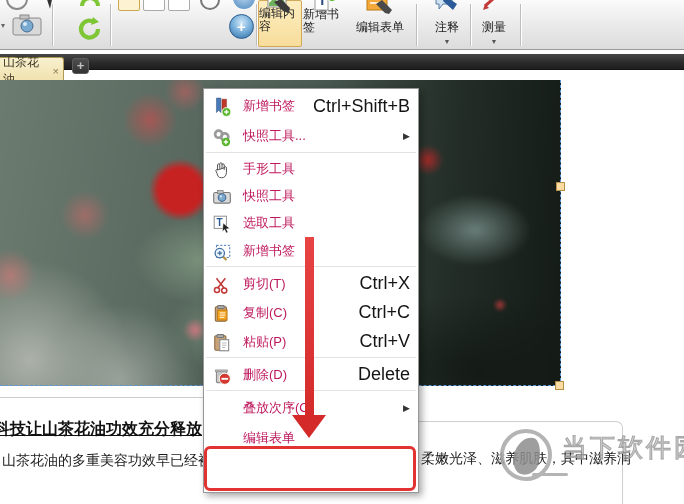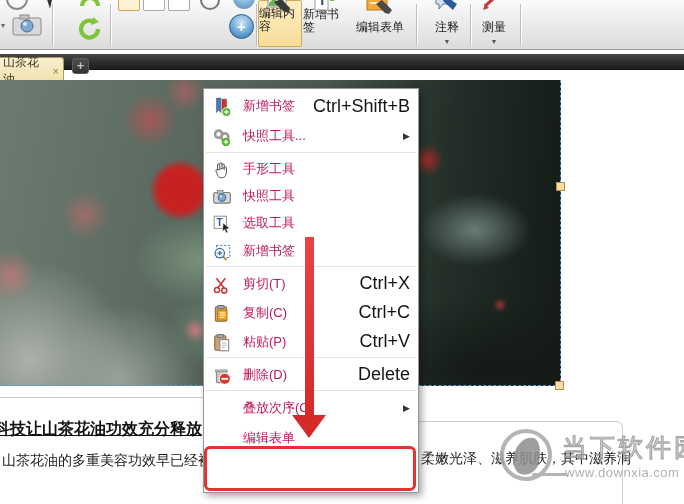--- a/index.html
+++ b/index.html
@@ -227,21 +227,20 @@
     <div class="frameR"></div>
     <div class="heading">科技让山茶花油功效充分释放</div>
     <div class="bodyL">山茶花油的多重美容功效早已经被</div>
     <div class="bodyR">柔嫩光泽、滋养肌肤，其中滋养润</div>
 
     <div class="wm">
       <div class="circ"></div>
       <div class="blob"></div>
       <div class="swoosh"></div>
       <div class="site">当下软件园</div>
-      <div class="url">www.downxia.com</div>
     </div>
   </div>
 
   <div class="cmenu">
 
     <div class="row" style="height:30px">
       <div class="mi">
         <svg width="22" height="20" viewBox="0 0 18 18">
             <path d="M4 1h4v13l-2-2-2 2z" fill="#4a7ab5" stroke="#335a8a" stroke-width=".5"></path>
             <path d="M9 2h4v12l-2-2-2 2z" fill="#c0392b" stroke="#8a2a20" stroke-width=".5"></path>

